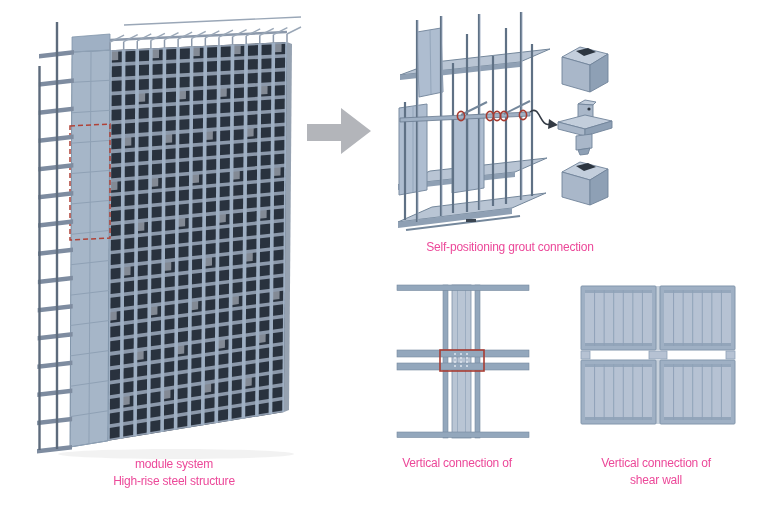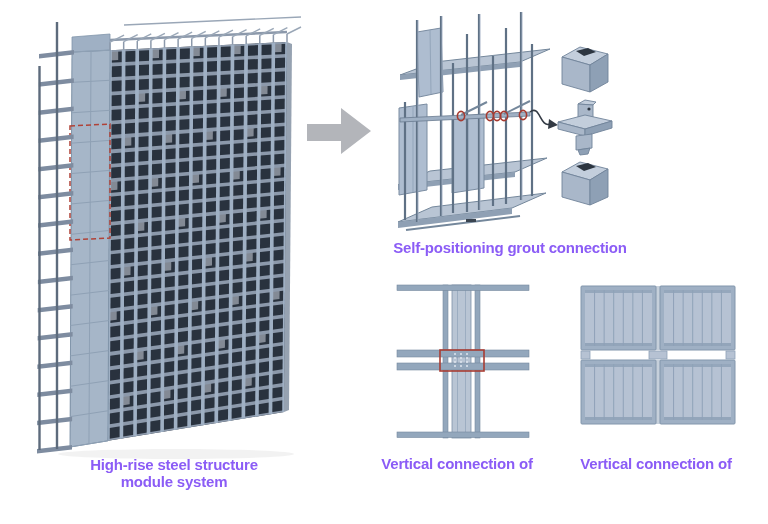--- a/index.html
+++ b/index.html
@@ -1,20 +1,20 @@
 <!DOCTYPE html>
 <html><head>
 <meta charset="utf-8">
 <style>
   html,body{margin:0;padding:0;background:#ffffff;}
   #page{position:relative;width:768px;height:524px;background:#ffffff;overflow:hidden;
         font-family:"Liberation Sans",sans-serif;}
   .fig{position:absolute;}
-  .caption{position:absolute;color:#8b5cf6;font-size:15px;line-height:17px;text-align:center;
-           letter-spacing:-0.2px;font-weight:bold;}
+  .caption{position:absolute;color:#ec4899;font-size:12px;line-height:17px;text-align:center;
+           letter-spacing:-0.2px;}
   .caption .ln{display:block;}
   svg{display:block;}
 </style>
 </head>
 <body>
 <div id="page">
 
 <svg id="building-svg" class="fig" style="left:26px;top:6px" width="280" height="460" viewBox="0 0 280 460">
       <ellipse cx="150" cy="448" rx="118" ry="5" fill="#000" opacity="0.05"></ellipse>
       <polygon points="46.0,46.0 261.0,36.0 258.0,406.0 44.0,441.0" fill="#29323e"></polygon>
@@ -161,22 +161,22 @@
       <line x1="233.77769230769226" y1="37.26615384615385" x2="233.77769230769226" y2="29.26615384615385" stroke="#8c99ab" stroke-width="1.5"></line>
       <line x1="233.77769230769226" y1="29.26615384615385" x2="247.77769230769226" y2="22.26615384615385" stroke="#9aa7b7" stroke-width="1.4"></line>
       <line x1="247.38884615384615" y1="36.63307692307692" x2="247.38884615384615" y2="28.63307692307692" stroke="#8c99ab" stroke-width="1.5"></line>
       <line x1="247.38884615384615" y1="28.63307692307692" x2="261.38884615384615" y2="21.63307692307692" stroke="#9aa7b7" stroke-width="1.4"></line>
       <line x1="261" y1="36" x2="261" y2="28" stroke="#8c99ab" stroke-width="1.5"></line>
       <line x1="261" y1="28" x2="275" y2="21" stroke="#9aa7b7" stroke-width="1.4"></line>
       <line x1="98" y1="19" x2="275" y2="11" stroke="#9aa7b7" stroke-width="1.4"></line>
     </svg>
 
 <div class="caption" style="left:66px;top:456px;width:216px">
+  <span class="ln">module system</span>
   <span class="ln">High-rise steel structure</span>
-  <span class="ln">module system</span>
 </div>
 
 <svg class="fig" style="left:303px;top:100px" width="75" height="62" viewBox="0 0 75 62">
   <polygon points="4,24 38,24 38,8 68,31 38,54 38,41 4,41" fill="#b3b5ba"></polygon>
 </svg>
 
 <svg class="fig" style="left:386px;top:6px" width="280" height="228" viewBox="0 0 280 228">
   <g stroke-linejoin="round">
 
     <polygon points="14,69 134,56 164,43 49,56" fill="#b9c5d4" stroke="#74879b" stroke-width="1"></polygon>
@@ -337,15 +337,16 @@
 
   <g fill="#b6c2d3" stroke="#8fa2b8" stroke-width="0.8">
     <rect x="2" y="67" width="9" height="8"></rect>
     <rect x="70" y="67" width="18" height="8"></rect>
     <rect x="147" y="67" width="9" height="8"></rect>
   </g>
 </svg>
 
 <div class="caption" style="left:568px;top:455px;width:176px">
   <span class="ln">Vertical connection of</span>
+  <span class="ln">shear wall</span>
 </div>
 
 </div>
 
 </body></html>

